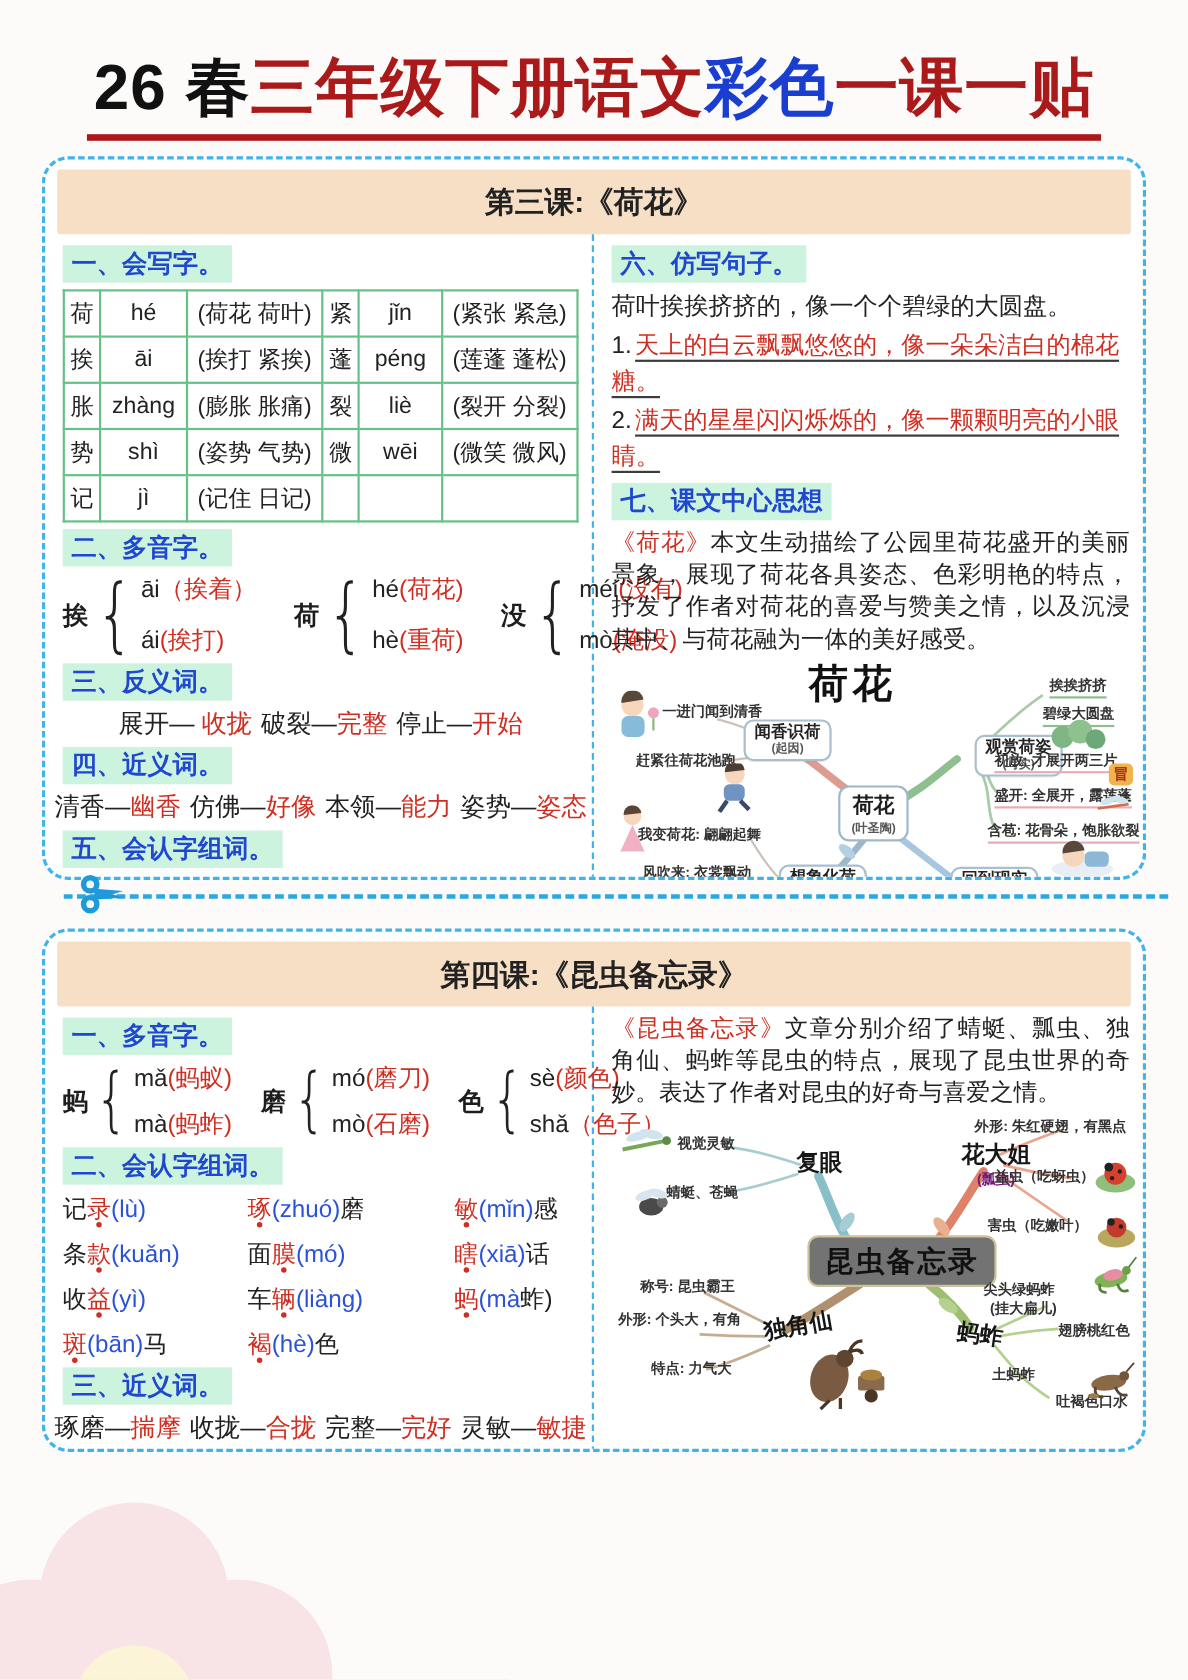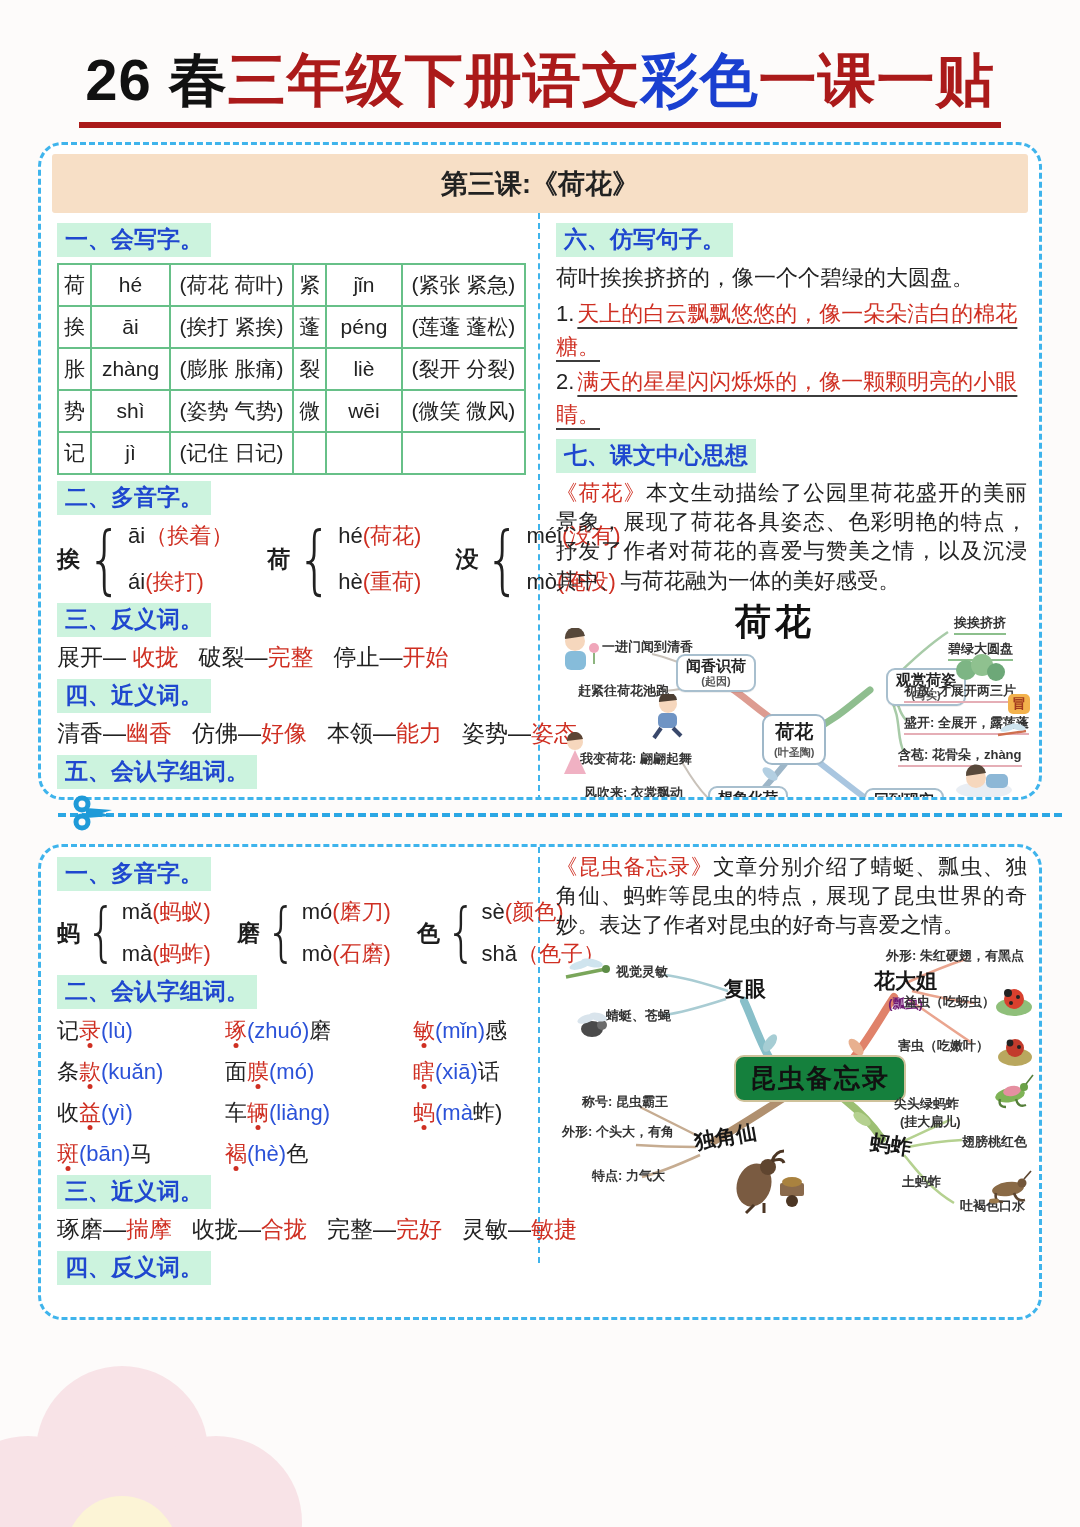--- a/index.html
+++ b/index.html
@@ -30,21 +30,21 @@
 .poly-row{display:flex;gap:34px;align-items:center;margin:2px 0 0;}
 .poly{display:flex;align-items:center;}
 .pchar{font-size:23px;font-weight:600;}
 .brace{font-family:"DejaVu Sans",sans-serif;font-size:74px;font-weight:200;transform:scaleX(.75);line-height:.9;color:#222;margin:0 0 0 1px;}
 .card2 .brace{font-size:64px;}
 .plines{display:flex;flex-direction:column;gap:16px;}
 .card2 .plines{gap:12px;}
 .pline{font-size:22px;white-space:nowrap;}
 .ppy{color:#222;} .pword{color:var(--red);}
 
-.pairs{display:flex;gap:20px;font-size:23px;margin:1px 0 0;white-space:nowrap;}
+.pairs{display:flex;gap:8px;font-size:23px;margin:1px 0 0;white-space:nowrap;justify-content:center;}
 .pk{color:#222;} .pr{color:var(--red);}
 
 .words{display:flex;gap:26px;font-size:22px;margin:4px 0 0;white-space:nowrap;line-height:1.6;}
 .grid4{display:grid;grid-template-columns:168px 188px auto;row-gap:11px;font-size:22px;margin:3px 0 0;white-space:nowrap;}
 .seg-k{color:#222;} .seg-b{color:var(--pyblue);}
 .seg-rd{color:var(--red);position:relative;}
 .seg-rd::after{content:"";position:absolute;left:50%;bottom:-5px;transform:translateX(-50%);width:5px;height:5px;border-radius:50%;background:var(--red);}
 
 .base{font-size:22px;margin:2px 0 4px;color:#222;}
 .imit{font-size:22px;line-height:1.5;margin:0 0 2px;}
@@ -60,21 +60,21 @@
 .mmn{position:absolute;background:#fff;border:2px solid #a8bfce;border-radius:9px;padding:2px 8px 3px;text-align:center;font-weight:800;font-size:15px;color:#222;line-height:1.12;box-shadow:0 1px 0 rgba(0,0,0,.06);}
 .mmn .sub{display:block;font-weight:600;font-size:11px;color:#555;}
 .mmc{position:absolute;background:#fff;border:2px solid #9fb8c9;border-radius:10px;padding:3px 10px;text-align:center;font-weight:900;font-size:19px;}
 .mmc .sub{display:block;font-weight:600;font-size:11px;color:#555;}
 .mml{position:absolute;font-size:13px;font-weight:700;color:#333;white-space:nowrap;}
 .ul-g{border-bottom:2px solid #8cbf8c;padding-bottom:1px;}
 .ul-p{border-bottom:2px solid #e5aeb6;padding-bottom:1px;}
 .badge{position:absolute;background:#f3b24c;color:#a33a1e;font-weight:900;font-size:14px;border-radius:5px;padding:1px 4px;}
 .mmb{position:absolute;font-weight:900;font-size:21px;color:#161616;white-space:nowrap;}
 .mmb .sub{display:block;font-weight:700;font-size:13px;color:#701a75;text-align:center;}
-.mmc2{position:absolute;background:#15803d;border:2px solid #cfc29b;border-radius:10px;padding:4px 14px;font-size:26px;font-weight:900;color:#111;letter-spacing:2px;}
+.mmc2{position:absolute;background:#737373;border:2px solid #cfc29b;border-radius:10px;padding:4px 14px;font-size:26px;font-weight:900;color:#111;letter-spacing:2px;}
 .mm2 .mml{font-weight:800;}
 .dec{position:absolute;}
 
 .cutline{position:absolute;top:813px;left:58px;right:18px;border-top:4px dashed #2ba7e4;}
 .scissors{position:absolute;top:790px;left:72px;}
 .flower{position:absolute;left:-78px;top:1352px;width:400px;height:400px;}
 .petal{position:absolute;width:172px;height:172px;border-radius:50%;background:#f8e3e7;}
 .fcenter{position:absolute;width:112px;height:112px;border-radius:50%;background:#fcf4d6;left:144px;top:144px;}
 </style>
 </head>
@@ -229,21 +229,21 @@
           <div class="mmn" style="left:152px;top:184px;"><span>想象化荷</span><span class="sub">(虚写)</span></div>
           <div class="mmn" style="left:308px;top:186px;"><span>回到现实</span><span class="sub">(结尾)</span></div>
           <div class="mmc" style="left:206px;top:112px;"><span>荷花</span><span class="sub">(叶圣陶)</span></div>
 
           <div class="mml" style="left:46px;top:36px;">一进门闻到清香</div>
           <div class="mml" style="left:22px;top:80px;">赶紧往荷花池跑</div>
           <div class="mml ul-g" style="left:398px;top:12px;">挨挨挤挤</div>
           <div class="mml ul-g" style="left:392px;top:38px;">碧绿大圆盘</div>
           <div class="mml ul-p" style="left:348px;top:80px;">初放: 才展开两三片</div>
           <div class="mml ul-p" style="left:348px;top:112px;">盛开: 全展开，露莲蓬</div>
-          <div class="mml ul-p" style="left:342px;top:144px;">含苞: 花骨朵，zhàng</div>
+          <div class="mml ul-p" style="left:342px;top:144px;">含苞: 花骨朵，饱胀欲裂</div>
           <div class="mml" style="left:24px;top:148px;">我变荷花: 翩翩起舞</div>
           <div class="mml" style="left:28px;top:182px;">风吹来: 衣裳飘动</div>
 
           <div class="mml" style="left:388px;top:198px;white-space:normal;width:86px;line-height:1.3;">过了好一会儿，才记起是在看荷花</div>
           <div class="badge" style="left:452px;top:92px;">冒</div>
 
           <svg class="dec" style="left:2px;top:26px;" width="44" height="52">
               <circle cx="17" cy="13" r="10" fill="#f6d7bd"></circle>
               <path d="M7,11 a10,10 0 0 1 20,-3" fill="#57483a"></path>
               <rect x="7" y="23" width="21" height="19" rx="6" fill="#86bcda"></rect>
@@ -286,20 +286,21 @@
 
   <div class="cutline"></div>
   <svg class="scissors" width="46" height="46" viewBox="0 0 46 46">
     <circle cx="10" cy="14" r="6" fill="none" stroke="#1f9ad8" stroke-width="5"></circle>
     <circle cx="10" cy="32" r="6" fill="none" stroke="#1f9ad8" stroke-width="5"></circle>
     <path d="M14,18 L40,26 L14,28 Z" fill="#1f9ad8"></path>
     <path d="M14,28 L40,20 L14,18 Z" fill="#1f9ad8"></path>
   </svg>
 
   <section class="card card2">
+    <div class="card-header">第四课:《昆虫备忘录》</div>
     <div class="cols">
       <div class="col left">
         <div class="sec">一、多音字。</div>
         <div class="poly-row" style="gap:26px;">
           <div class="poly">
             <span class="pchar">蚂</span>
               <span class="brace">{</span>
             <span class="plines">
                 <span class="pline"><span class="ppy">mǎ</span><span class="pword">(蚂蚁)</span></span>
             <span class="pline"><span class="ppy">mà</span><span class="pword">(蚂蚱)</span></span>

